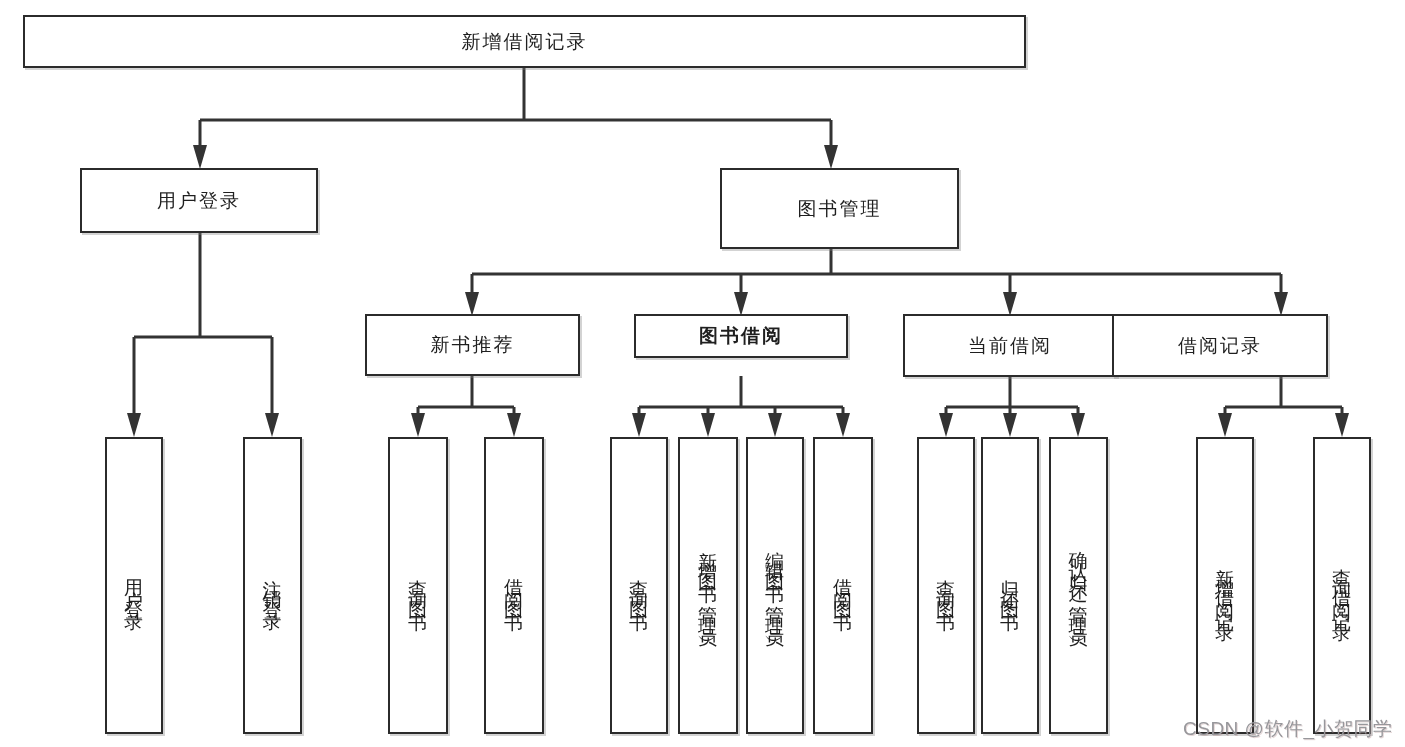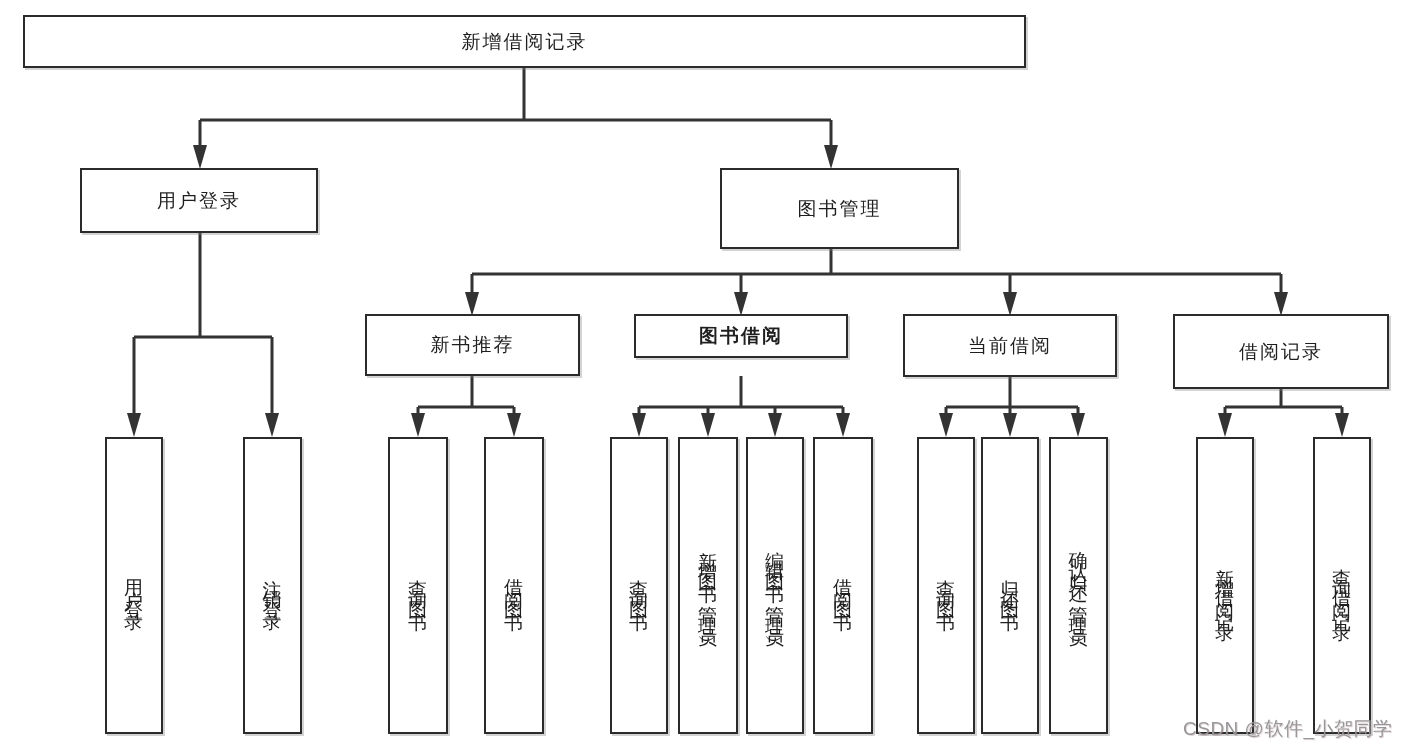--- a/index.html
+++ b/index.html
@@ -40,21 +40,21 @@
   }
   
   #n-root{left:23px;top:15px;width:1003px;height:53px;}
   
   #n-user-login{left:80px;top:168px;width:238px;height:65px;}
   #n-book-mgmt{left:720px;top:168px;width:239px;height:81px;}
   
   #n-new-book-rec{left:365px;top:314px;width:215px;height:62px;}
   #n-book-borrow{left:634px;top:314px;width:214px;height:44px;font-weight:bold;}
   #n-current-borrow{left:903px;top:314px;width:214px;height:63px;}
-  #n-borrow-record{left:1173px;top:314px;width:216px;height:75px;}
+  #n-borrow-record{left:1112px;top:314px;width:216px;height:63px;}
   
   .leaf{top:437px;height:297px;}
   #n-leaf-user-login{left:105px;width:58px;}
   #n-leaf-logout{left:243px;width:59px;}
   #n-leaf-query-book-1{left:388px;width:60px;}
   #n-leaf-borrow-book-1{left:484px;width:60px;}
   #n-leaf-query-book-2{left:610px;width:58px;}
   #n-leaf-add-book{left:678px;width:60px;}
   #n-leaf-edit-book{left:746px;width:58px;}
   #n-leaf-borrow-book-2{left:813px;width:60px;}

